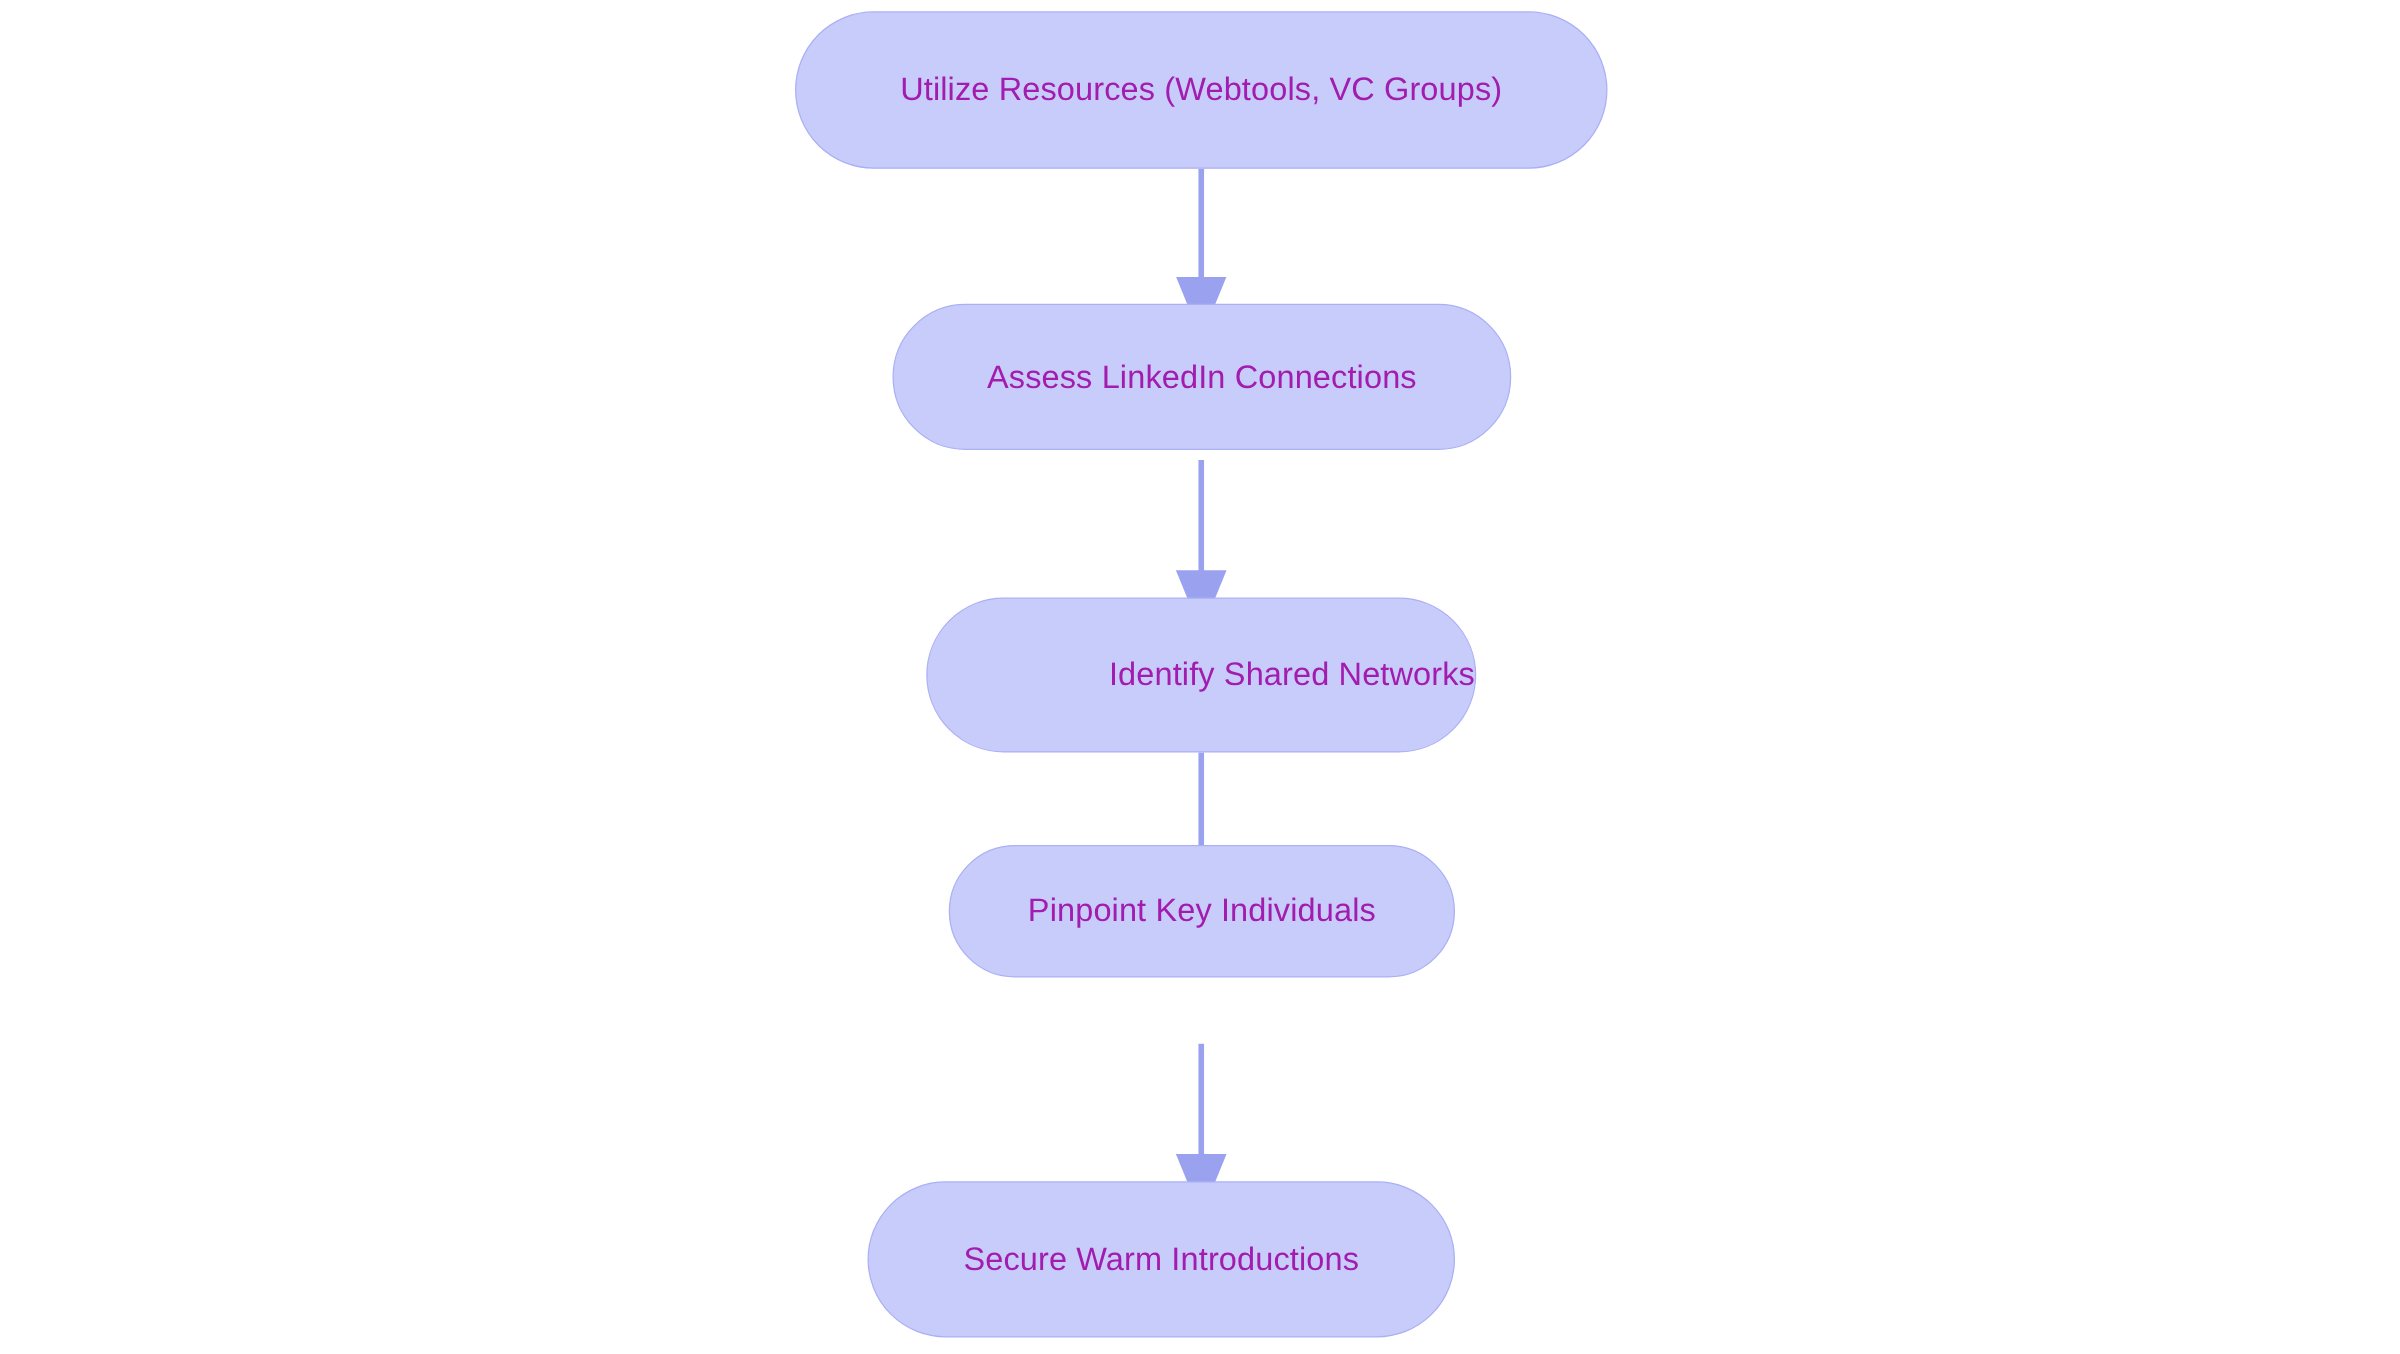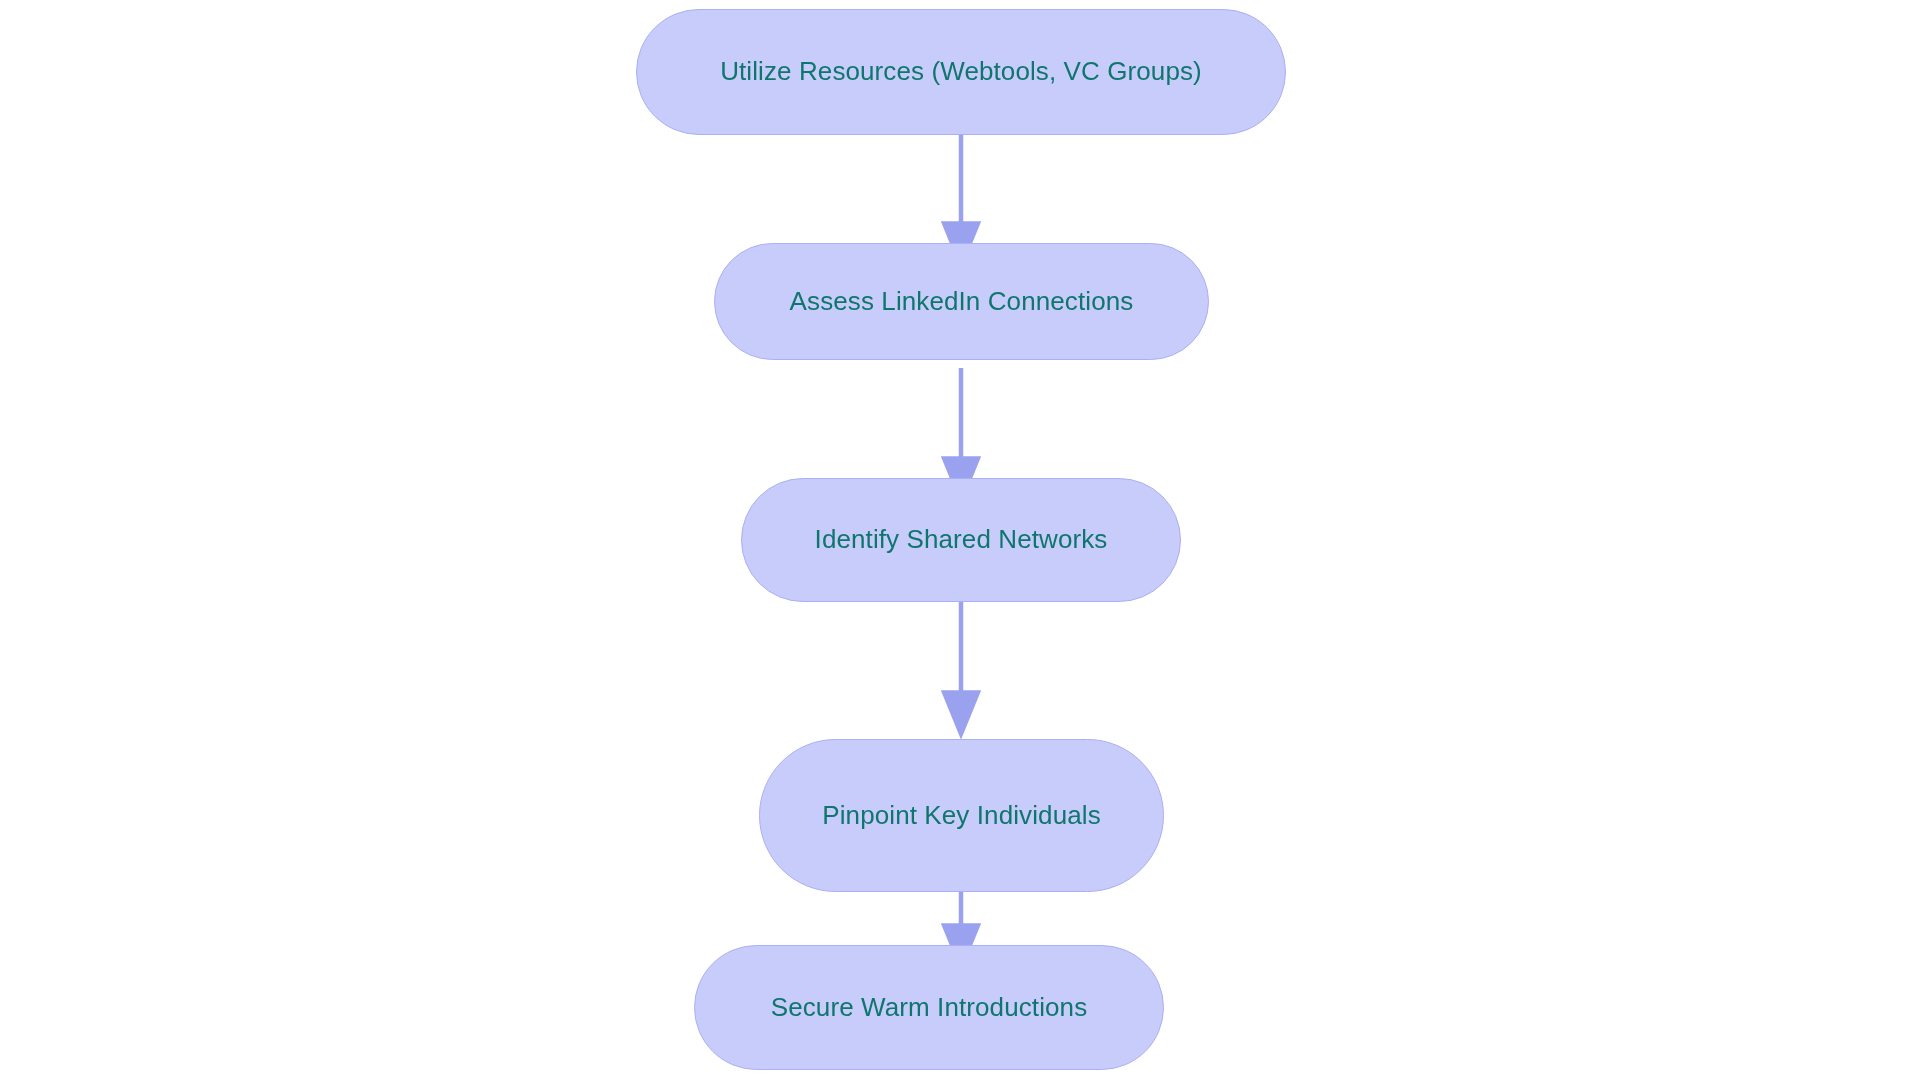--- a/index.html
+++ b/index.html
@@ -36,34 +36,34 @@
     display: flex;
     align-items: center;
     justify-content: center;
     background: #c8ccfa;
     border: 1.6px solid #aab0f5;
     border-radius: 9999px;
     text-align: center;
   }
 
   .node-label {
-    color: #0f766e;
+    color: #a21caf;
     font-size: 26px;
     font-weight: 400;
     letter-spacing: 0.1px;
     line-height: 1.2;
     white-space: nowrap;
     font-family: "Liberation Sans", sans-serif;
   }
 
   
   #node-0 { left: 636px;  top: 9px;   width: 650px; height: 126px; }
   #node-1 { left: 714px;  top: 243px; width: 495px; height: 117px; }
-  #node-2 { left: 741px;  top: 478px; width: 440px; height: 124px; }
-  #node-3 { left: 759px;  top: 739px; width: 405px; height: 153px; }
+  #node-2 { left: 741px;  top: 478px; width: 440px; height: 124px; justify-content: flex-end; }
+  #node-3 { left: 759px;  top: 676px; width: 405px; height: 106px; }
   #node-4 { left: 694px;  top: 945px; width: 470px; height: 125px; }
 </style>
 </head>
 <body>
 
 <div id="flowchart">
 
   <svg class="edge-layer" viewBox="0 0 1920 1083" width="1920" height="1083" xmlns="http://www.w3.org/2000/svg">
     <defs>
       <marker id="arrowhead" markerWidth="11" markerHeight="9" refX="1.5" refY="4.5" orient="auto" markerUnits="strokeWidth">

